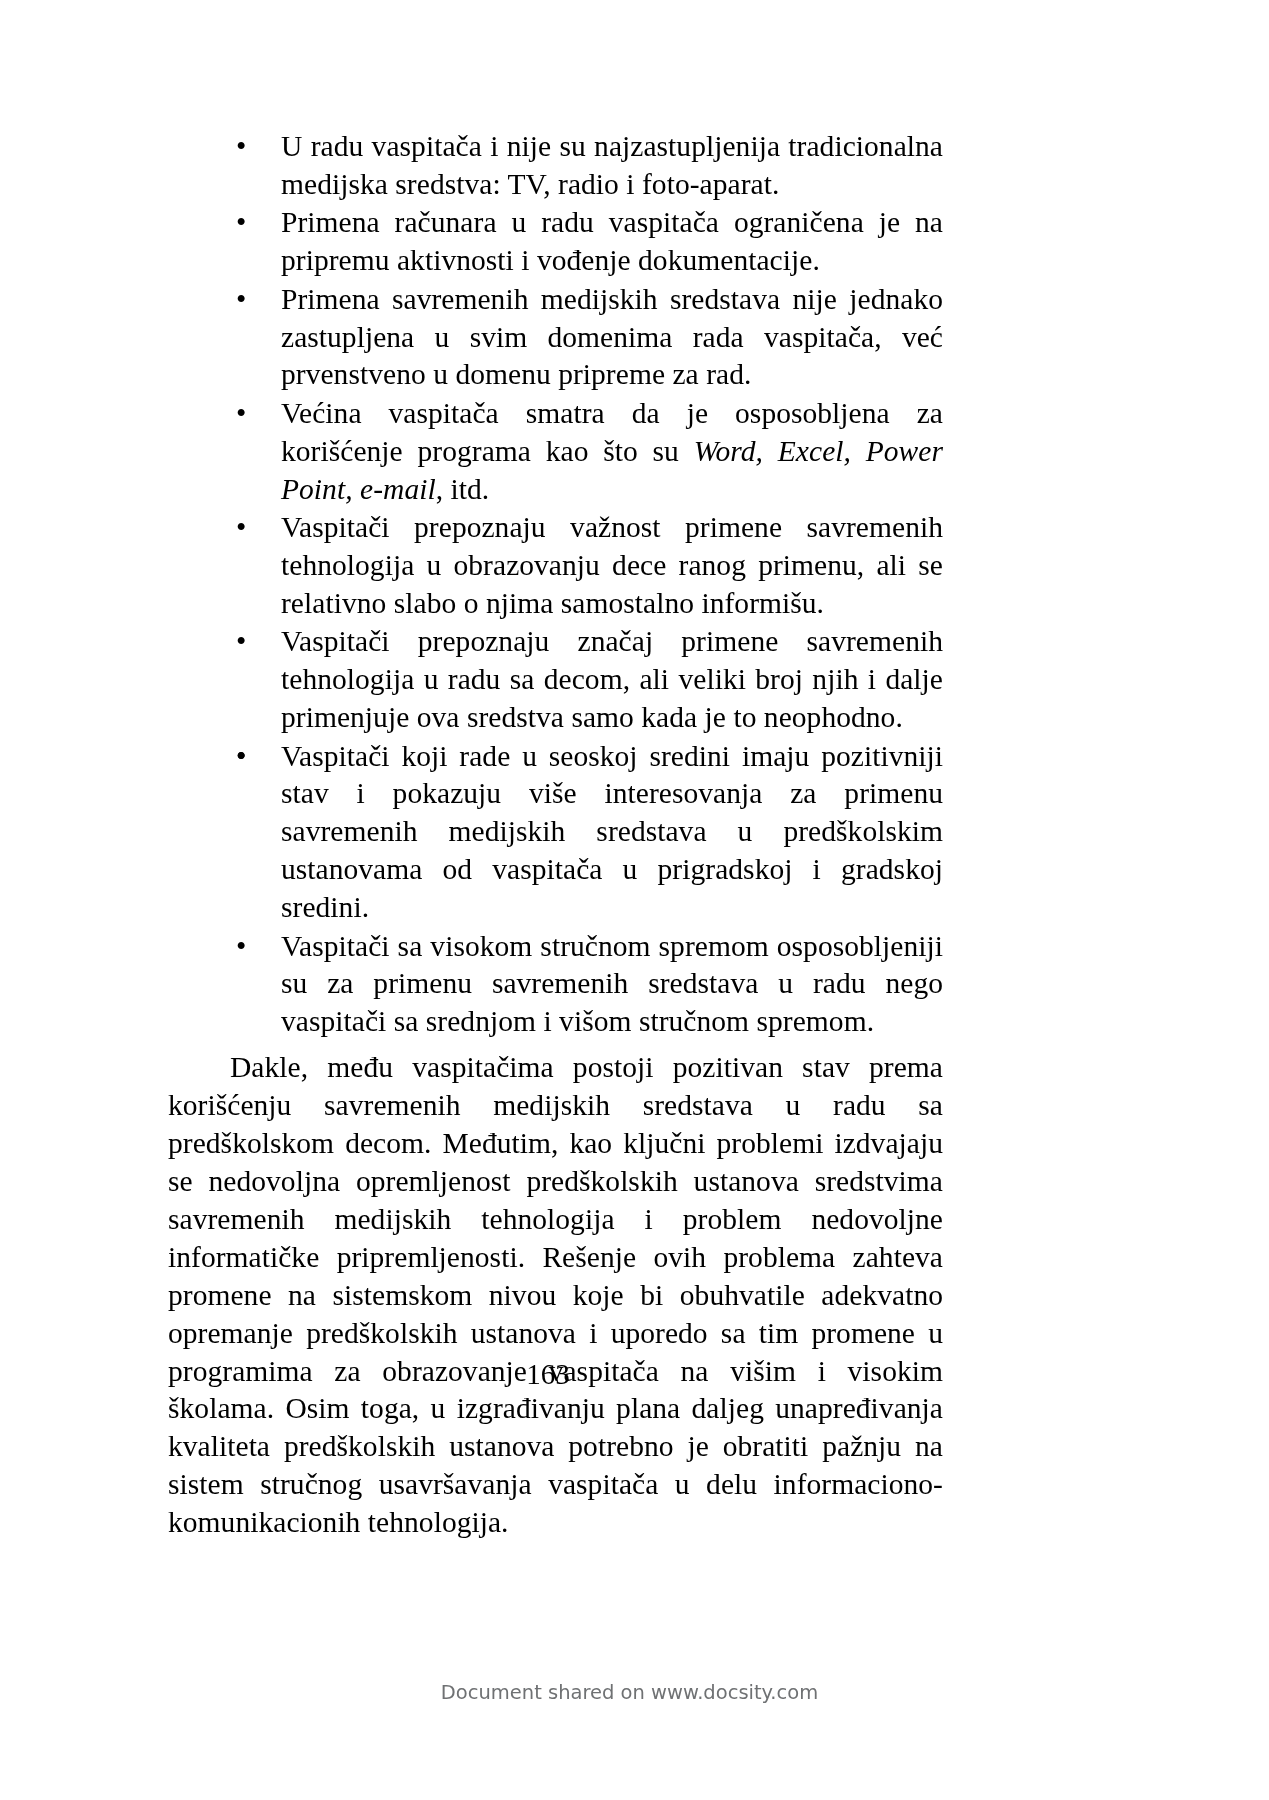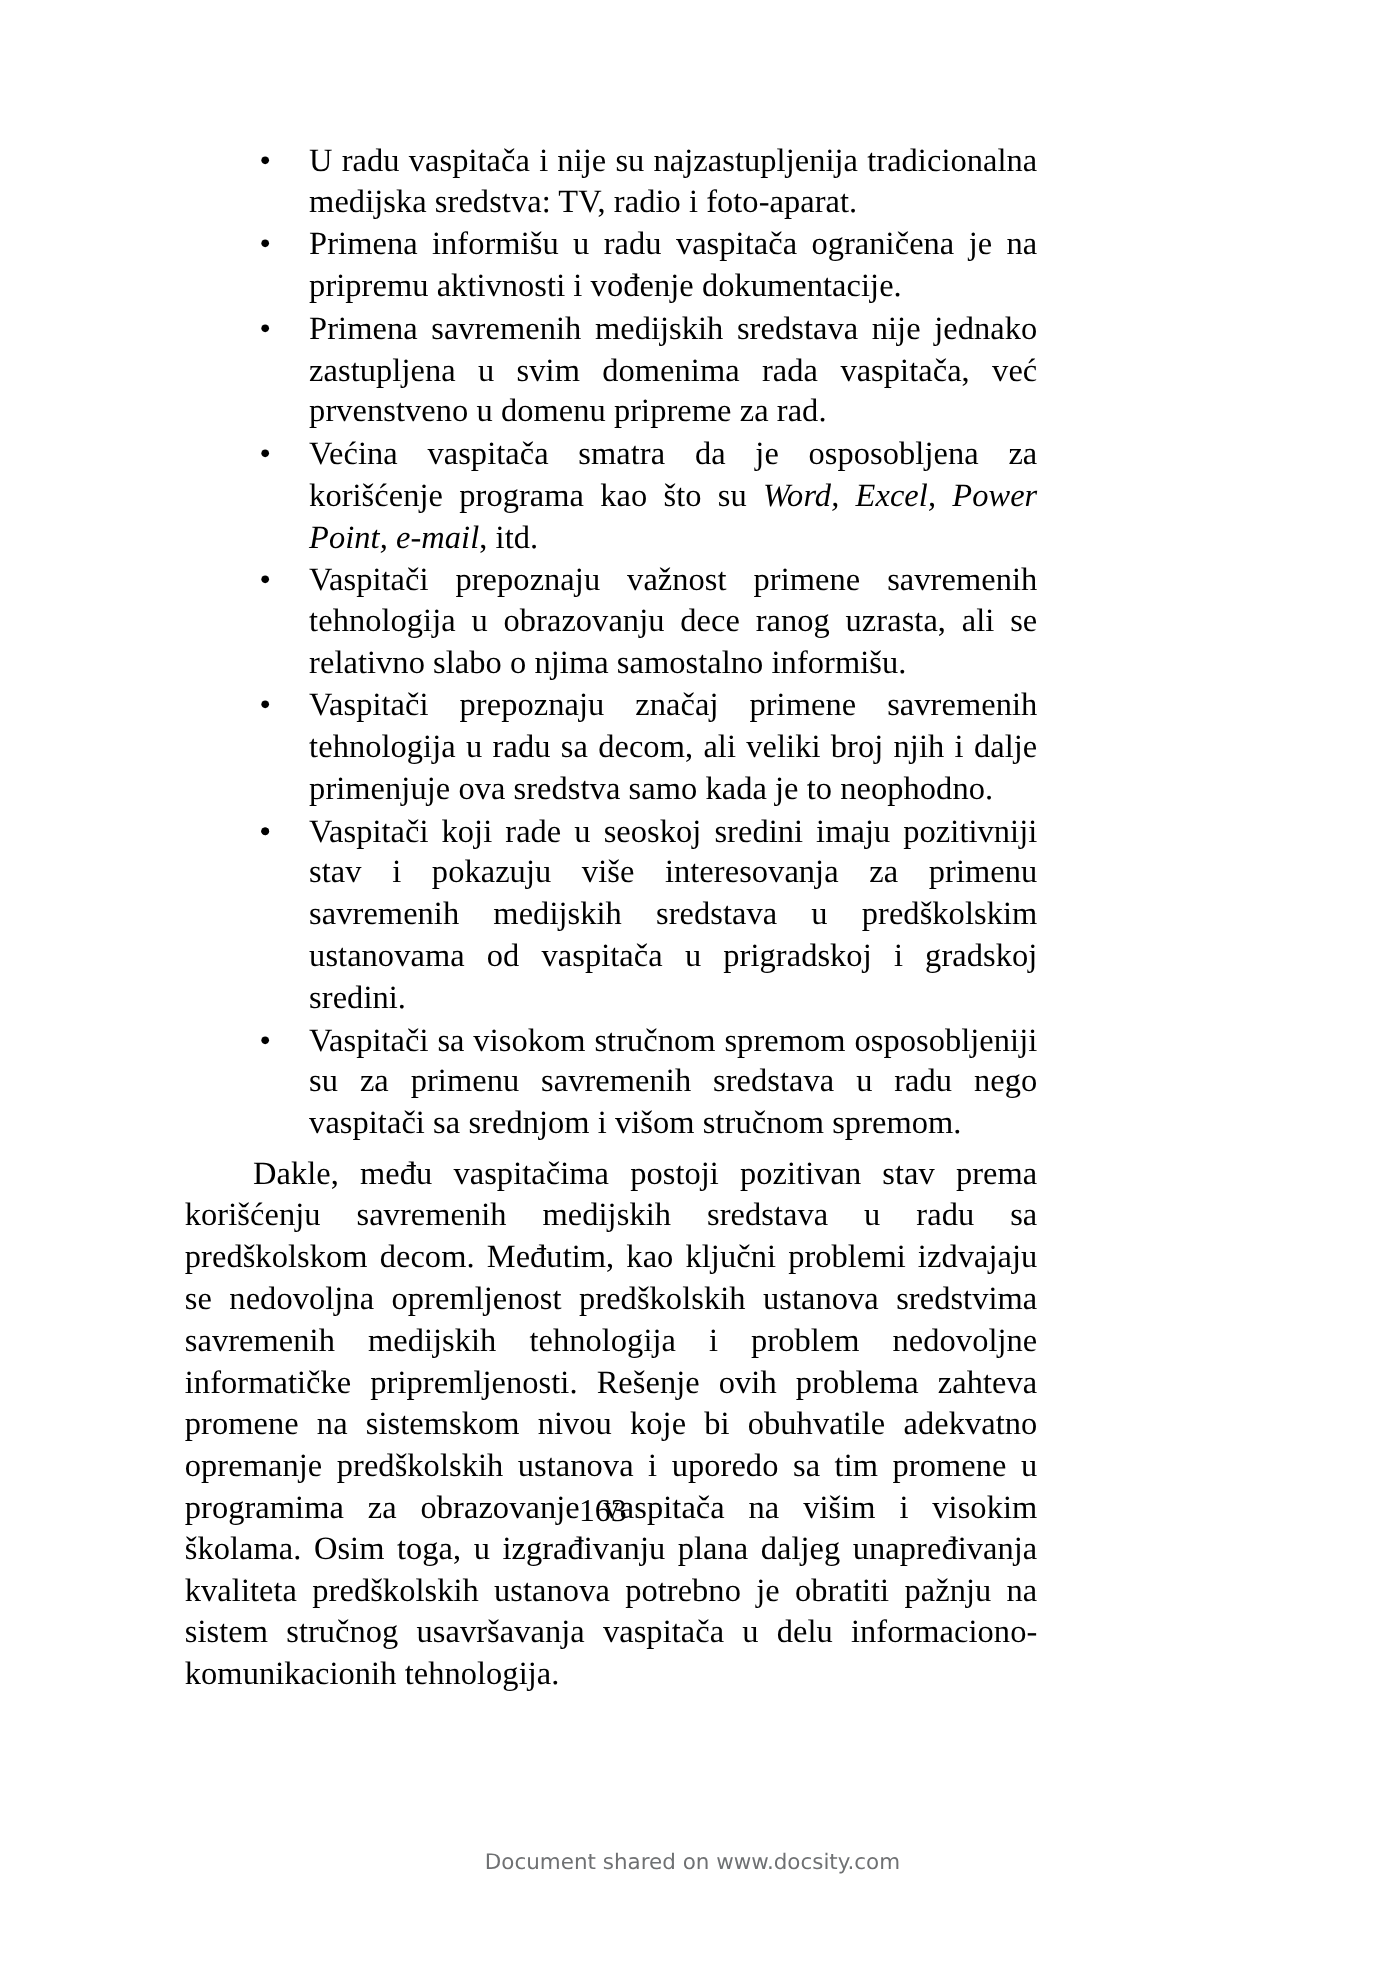--- a/index.html
+++ b/index.html
@@ -96,36 +96,36 @@
 
     <ul class="bullets">
 
       <li>
         <span class="bullet-dot">•</span>
         <span class="bullet-text">U radu vaspitača i nije su najzastupljenija tradicionalna medijska sredstva: TV, radio i foto-aparat.</span>
       </li>
 
       <li>
         <span class="bullet-dot">•</span>
-        <span class="bullet-text">Primena informišu u radu vaspitača ograničena je na pripremu aktivnosti i vođenje dokumentacije.</span>
+        <span class="bullet-text">Primena računara u radu vaspitača ograničena je na pripremu aktivnosti i vođenje dokumentacije.</span>
       </li>
 
       <li>
         <span class="bullet-dot">•</span>
         <span class="bullet-text">Primena savremenih medijskih sredstava nije jednako zastupljena u svim domenima rada vaspitača, već prvenstveno u domenu pripreme za rad.</span>
       </li>
 
       <li>
         <span class="bullet-dot">•</span>
         <span class="bullet-text"><span>Većina vaspitača smatra da je osposobljena za korišćenje programa kao što su </span><i>Word, Excel, Power Point, e-mail</i><span>, itd.</span></span>
       </li>
 
       <li>
         <span class="bullet-dot">•</span>
-        <span class="bullet-text">Vaspitači prepoznaju važnost primene savremenih tehnologija u obrazovanju dece ranog uzrasta, ali se relativno slabo o njima samostalno informišu.</span>
+        <span class="bullet-text">Vaspitači prepoznaju važnost primene savremenih tehnologija u obrazovanju dece ranog primenu, ali se relativno slabo o njima samostalno informišu.</span>
       </li>
 
       <li>
         <span class="bullet-dot">•</span>
         <span class="bullet-text">Vaspitači prepoznaju značaj primene savremenih tehnologija u radu sa decom, ali veliki broj njih i dalje primenjuje ova sredstva samo kada je to neophodno.</span>
       </li>
 
       <li>
         <span class="bullet-dot">•</span>
       </li>

